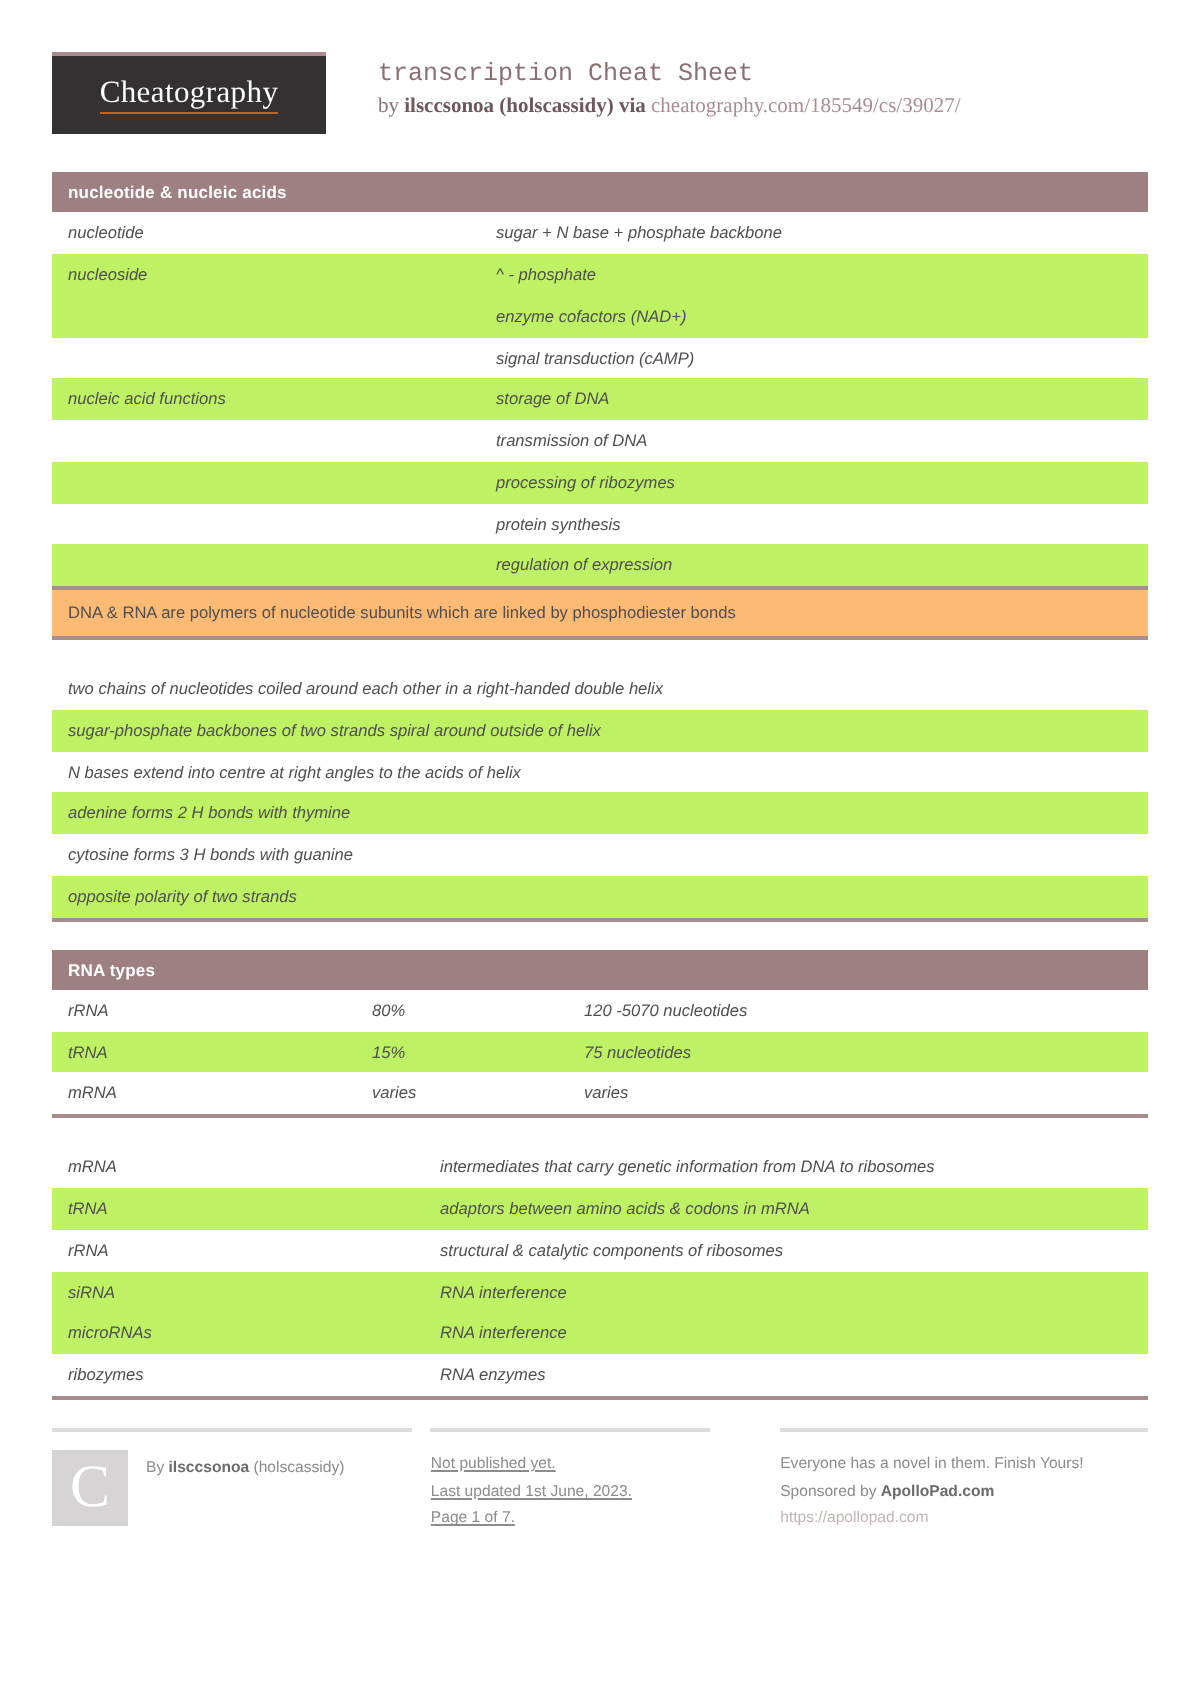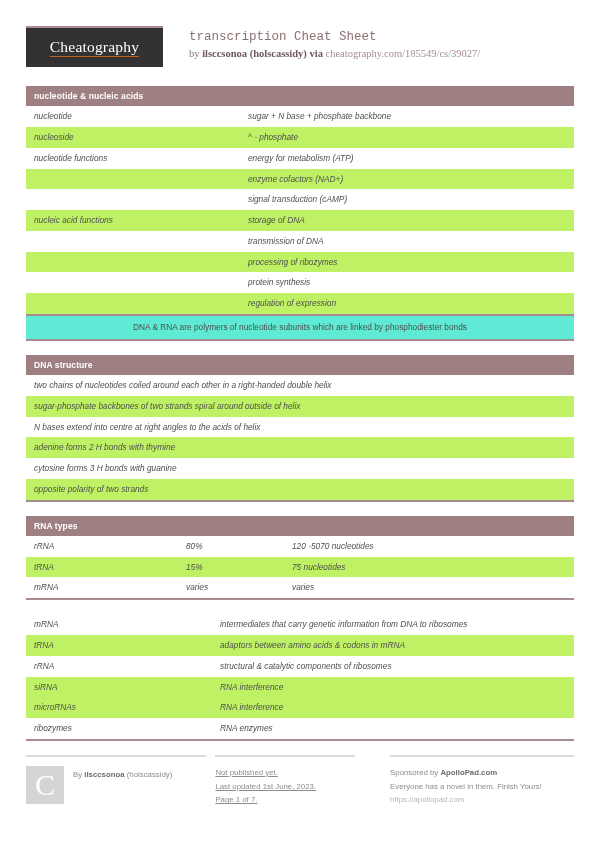--- a/index.html
+++ b/index.html
@@ -108,29 +108,28 @@
   }
   
   .c2 td.k { width: 200px; }
   
   .c3 td.k  { width: 138px; }
   .c3 td.m  { width: 92px; }
   
   .c2b td.k { width: 172px; }
 
   .note {
-    background: #5eead4;
+    background: #fdba74;
     font-size: 8.3px;
     color: #4f4f4f;
     padding: 6px 8px 6px 8px;
     line-height: 1.3;
     border-top: 2px solid #a98d8e;
     border-bottom: 2px solid #a98d8e;
     margin-top: 0;
-    text-align: center;
   }
 
   
   .footer {
     display: flex;
     margin-top: 10px;
   }
   .fcol {
     border-top: 2px solid #dddbdb;
     padding-top: 9px;
@@ -183,24 +182,20 @@
           <table class="rows c2" style="border-bottom: none;">
             <tbody>
               <tr class="even">
                 <td class="k">nucleotide</td>
                 <td class="v">sugar + N base + phosphate backbone</td>
               </tr>
               <tr class="odd">
                 <td class="k">nucleoside</td>
                 <td class="v">^ - phosphate</td>
               </tr>
-              <tr class="even">
-                <td class="k">nucleotide functions</td>
-                <td class="v">energy for metabolism (ATP)</td>
-              </tr>
               <tr class="odd">
                 <td class="k"></td>
                 <td class="v">enzyme cofactors (NAD+)</td>
               </tr>
               <tr class="even">
                 <td class="k"></td>
                 <td class="v">signal transduction (cAMP)</td>
               </tr>
               <tr class="odd">
                 <td class="k">nucleic acid functions</td>
@@ -220,21 +215,20 @@
               </tr>
               <tr class="odd">
                 <td class="k"></td>
                 <td class="v">regulation of expression</td>
               </tr>
             </tbody>
           </table>
           <div class="note">DNA &amp; RNA are polymers of nucleotide subunits which are linked by phosphodiester bonds</div>
         </div>
         <div class="block">
-          <div class="block-title">DNA structure</div>
           <table class="rows c2">
             <tbody>
               <tr class="even">
                 <td class="k">two chains of nucleotides coiled around each other in a right-handed double helix</td>
               </tr>
               <tr class="odd">
                 <td class="k">sugar-phosphate backbones of two strands spiral around outside of helix</td>
               </tr>
               <tr class="even">
                 <td class="k">N bases extend into centre at right angles to the acids of helix</td>
@@ -314,20 +308,20 @@
 
       </div>
       <div class="spacer-a"></div>
       <div class="fcol b">
         <span class="f-line">Not published yet.</span>
         <span class="f-line">Last updated 1st June, 2023.</span>
         <span class="f-line">Page 1 of 7.</span>
       </div>
       <div class="spacer-b"></div>
       <div class="fcol c">
+        <span class="f-line">Everyone has a novel in them. Finish Yours!</span>
         <span class="f-line"><span>Sponsored by </span><b>ApolloPad.com</b></span>
-        <span class="f-line">Everyone has a novel in them. Finish Yours!</span>
         <span class="f-url">https://apollopad.com</span>
       </div>
     </div>
 
   </div>
 </div>
 
 </body></html>

